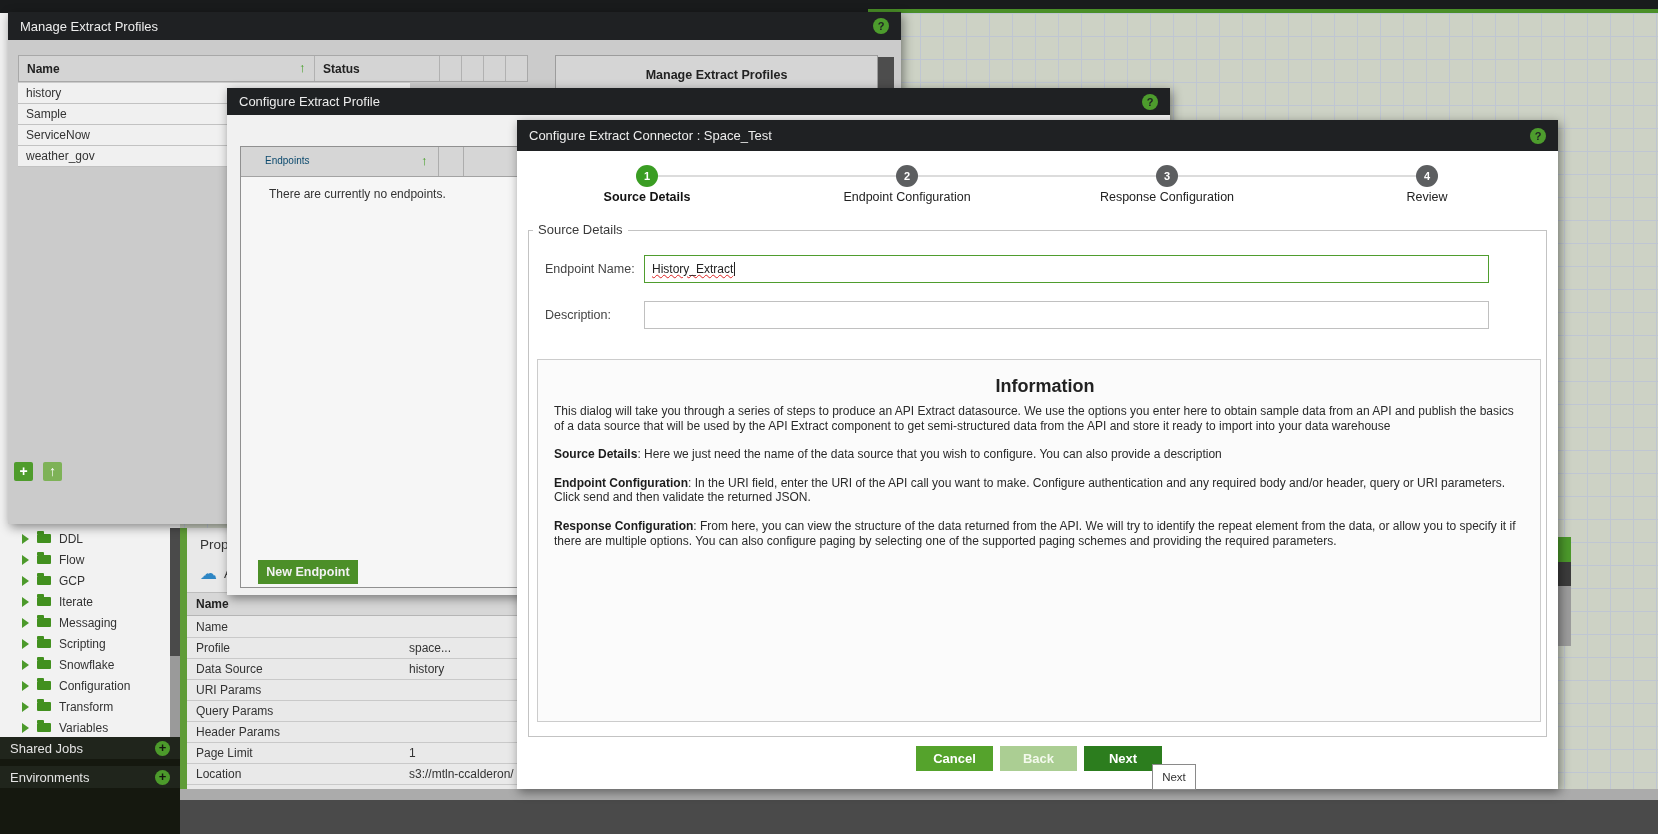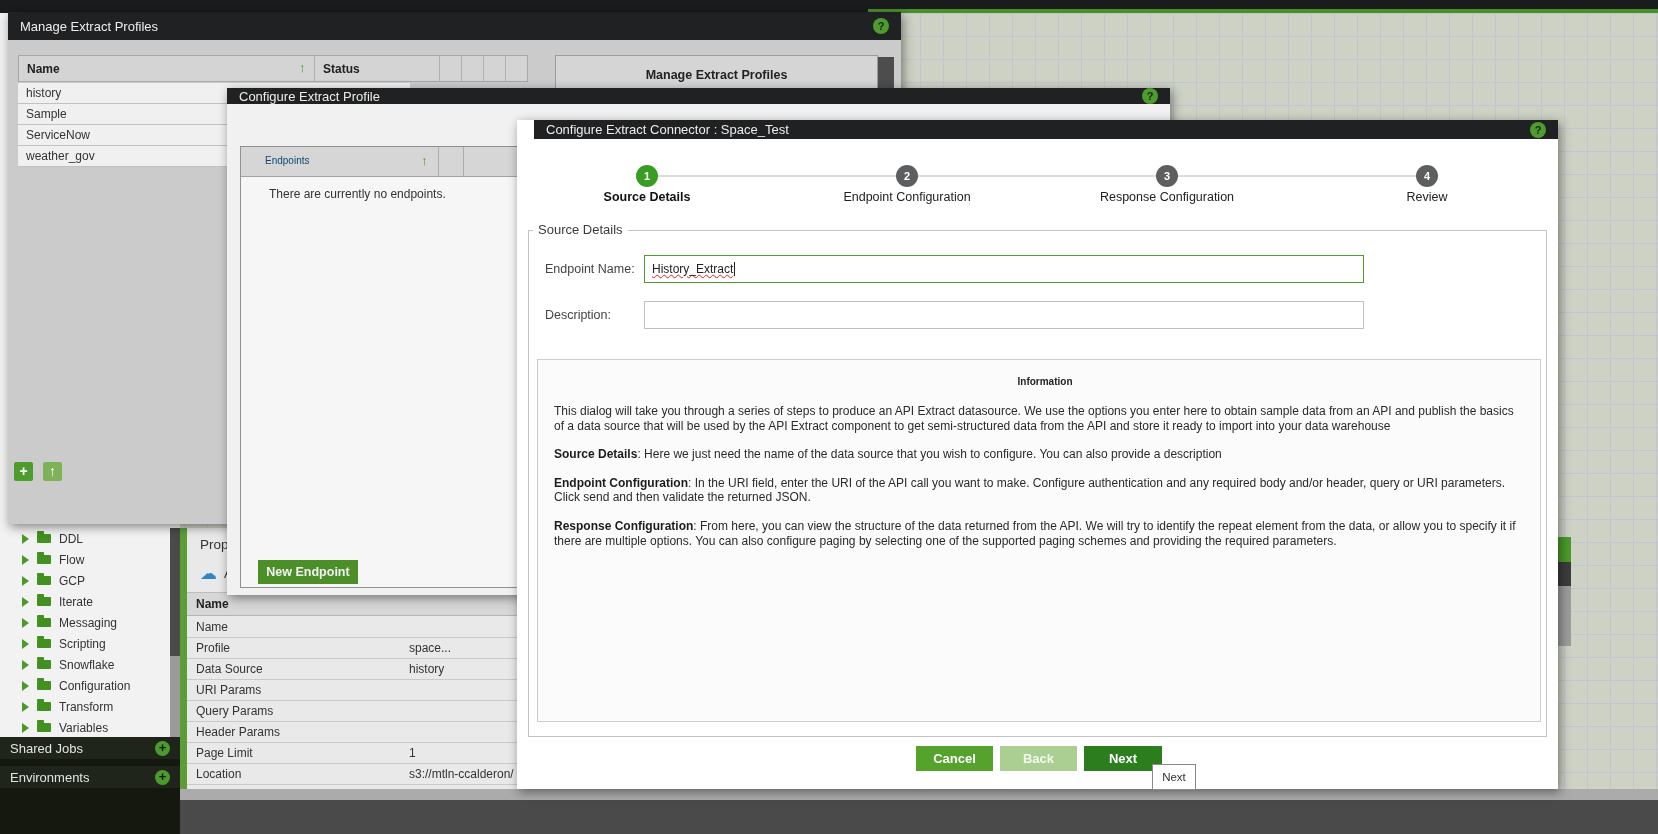--- a/index.html
+++ b/index.html
@@ -72,47 +72,47 @@
   .d1-tab { position:absolute; left:547px; top:43px; width:323px; height:35px; background:#d5d5d5; border:1px solid #9c9c9c; display:flex; align-items:flex-end; justify-content:center; padding-bottom:7px; }
   .d1-tab .t { font-size:12.5px; font-weight:bold; color:#222; }
   .d1-strip-dark { position:absolute; left:870px; top:45px; width:16px; height:33px; background:#4d4d4d; }
   .d1-strip-light { position:absolute; left:870px; top:78px; width:16px; height:434px; background:#a3a3a3; }
   .sq-btn { position:absolute; width:19px; height:19px; border-radius:2px; color:#fff; font-size:14px; font-weight:bold; text-align:center; line-height:18px; }
   .sq-add { left:6px; top:450px; background:#4f9c2c; }
   .sq-up { left:35px; top:450px; background:#7eb257; }
 
   
   .dlg2 { left:227px; top:88px; width:943px; height:507px; background:#f1f1f1; z-index:4; }
-  .dlg2 .titlebar { height:16px;gap:37px; }
+  .dlg2 .titlebar { height:27px;gap:37px; }
   .ep-panel { position:absolute; left:13px; top:58px; width:330px; height:442px; border:1px solid #909090; background:#f6f6f6; }
   .ep-head { position:absolute; left:0; top:0; right:0; height:30px; background:#d6d6d6; border-bottom:1px solid #a3a3a3; }
   .ep-head .t { position:absolute; left:24px; top:8px; font-size:10px; font-weight:normal; color:#0c4a6e; }
   .ep-head .sort { position:absolute; left:180px; top:6px; color:#3f9d1f; font-size:13px; font-weight:bold; }
   .ep-head .vline { position:absolute; top:0; width:1px; height:29px; background:#adadad; }
   .ep-empty { position:absolute; left:28px; top:40px; font-size:12px; color:#333; }
   .btn-new { position:absolute; left:17px; top:413px; width:100px; height:24px; background:#4c8f28; color:#f2f2f2; font-size:12.5px; font-weight:bold; border:none; }
 
   
   .dlg3 { left:517px; top:120px; width:1041px; height:669px; background:#ffffff; z-index:5; }
-  .dlg3 .titlebar { height:19px;margin-left:17px; }
+  .dlg3 .titlebar { height:31px; }
   .step-line { position:absolute; left:130px; top:55px; width:780px; height:2px; background:#dcdcdc; }
   .step-dot { position:absolute; top:45px; width:22px; height:22px; border-radius:50%; color:#fff; font-size:11px; font-weight:bold; text-align:center; line-height:22px; }
   .step-dot.active { background:#3a9d23; }
   .step-dot.idle { background:#5c5e60; }
   .step-label { position:absolute; top:70px; width:220px; text-align:center; font-size:12.5px; color:#222; }
   .step-label.active { font-weight:bold; color:#111; }
   .fieldset { position:absolute; left:11px; top:110px; width:1019px; height:507px; border:1px solid #c3c3c3; }
   .legend { position:absolute; left:16px; top:102px; background:#fff; padding:0 5px; font-size:13px; color:#3a3a3a; }
   .frm-label { position:absolute; font-size:12.5px; color:#444; }
-  .inp { position:absolute; left:127px; width:720px; height:28px; background:#fff; border:1px solid #c0c0c0; font-size:12px; color:#222; padding:12px 7px; display:flex; align-items:center; }
+  .inp { position:absolute; left:127px; width:845px; height:28px; background:#fff; border:1px solid #c0c0c0; font-size:12px; color:#222; padding:12px 7px; display:flex; align-items:center; }
   .inp.focus { border-color:#4f9d2e; }
   .misspelled { text-decoration:underline; text-decoration-style:wavy; text-decoration-color:#d22; text-decoration-thickness:1px; }
   .caret { display:inline-block; width:1px; height:14px; background:#222; margin-left:1px; }
   .infobox { position:absolute; left:20px; top:239px; width:1004px; height:363px; background:#fbfbfb; border:1px solid #cccccc; }
-  .info-title { position:absolute; left:12px; right:0; top:16px; text-align:center; font-size:10px; font-weight:bold; color:#222; }
+  .info-title { position:absolute; left:12px; right:0; top:16px; text-align:center; font-size:18px; font-weight:bold; color:#222; }
   .info-paras { position:absolute; left:16px; top:44px; width:972px; }
   .info-paras p { font-size:12px; line-height:14.6px; color:#2a2a2a; margin-bottom:14px; }
   .info-paras b { color:#1c1c1c; }
   .wbtn { position:absolute; top:626px; height:25px; border:none; color:#fff; font-size:13px; font-weight:bold; font-family:"Liberation Sans",sans-serif; }
   .wbtn.cancel { left:399px; width:77px; background:#55a32c; }
   .wbtn.back { left:483px; width:77px; background:#abce93; color:#f3f9ec; }
   .wbtn.next { left:567px; width:78px; background:#2c7d1e; }
 
   
   .tooltip { left:1152px; top:764px; width:44px; height:26px; background:#fff; border:1px solid #8a8a8a; z-index:6;

